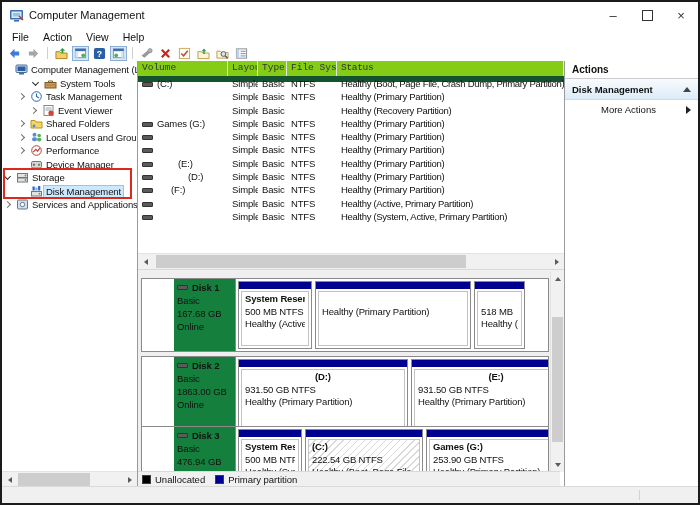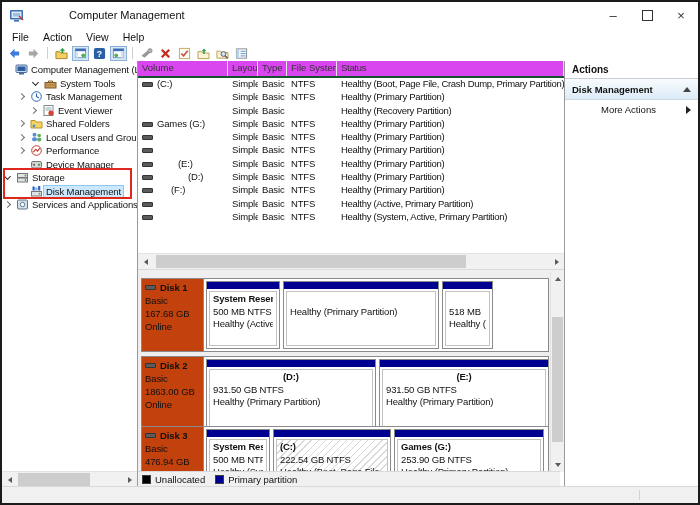--- a/index.html
+++ b/index.html
@@ -1,20 +1,20 @@
 <!DOCTYPE html>
 <html><head>
 <meta charset="utf-8">
 <style>
   html,body{margin:0;padding:0;background:#cfcfcf;}
   body{width:700px;height:505px;font-family:"Liberation Sans",sans-serif;}
   .window{box-sizing:border-box;position:relative;width:700px;height:505px;border:2px solid #1b1b1b;background:#fff;overflow:hidden;}
 
   
-  .titlebar{height:26px;display:flex;align-items:center;background:#fff;gap:40px;}
+  .titlebar{height:26px;display:flex;align-items:center;background:#fff;}
   .tb-appicon{margin:0 5px 0 7px;width:15px;height:15px;flex:0 0 15px;}
   .tb-title{font-size:11px;color:#111;}
   .tb-controls{margin-left:auto;display:flex;height:100%;}
   .tb-btn{width:34px;height:100%;display:flex;align-items:center;justify-content:center;font-size:13px;color:#333;}
   .max-glyph{width:9px;height:9px;border:1px solid #333;}
 
   
   .menubar{height:17px;display:flex;align-items:center;font-size:10.5px;color:#111;padding-left:3px;}
   .menu-item{padding:1px 7px;}
 
@@ -46,34 +46,34 @@
   
   .sbtn{position:absolute;width:15px;height:100%;display:flex;align-items:center;justify-content:center;}
   .sbtn.left{left:0;} .sbtn.right{right:0;}
   .arr-l{width:0;height:0;border-top:3px solid transparent;border-bottom:3px solid transparent;border-right:4px solid #5a5a5a;}
   .arr-r{width:0;height:0;border-top:3px solid transparent;border-bottom:3px solid transparent;border-left:4px solid #5a5a5a;}
   .arr-u{width:0;height:0;border-left:3px solid transparent;border-right:3px solid transparent;border-bottom:4px solid #5a5a5a;}
   .arr-d{width:0;height:0;border-left:3px solid transparent;border-right:3px solid transparent;border-top:4px solid #5a5a5a;}
   .hthumb{position:absolute;top:1px;bottom:1px;background:#cdcdcd;}
 
   
-  .vol-header{position:absolute;top:0;left:0;right:0;height:15px;display:flex;font-size:9.5px;color:#333;border-bottom:2px solid #14532d;background:#d946ef;}
+  .vol-header{position:absolute;top:0;left:0;right:0;height:15px;display:flex;font-size:9.5px;color:#333;border-bottom:6px solid #14532d;background:#84cc16;font-family:Liberation Mono, monospace;}
   .vh{box-sizing:border-box;border-right:1px solid #e3e3e3;padding:1px 0 0 4px;overflow:hidden;white-space:nowrap;}
   .vol-rows{position:absolute;top:16px;left:0;right:0;font-size:9.5px;letter-spacing:-0.15px;color:#111;}
   .vrow{display:flex;height:13.3px;line-height:13.3px;white-space:nowrap;}
   .vc{box-sizing:border-box;overflow:hidden;padding-left:4px;}
   .cw0{width:90px;} .cw1{width:30px;} .cw2{width:29px;} .cw3{width:50px;} .cw4{flex:1;letter-spacing:-0.3px;}
   .volbar{display:inline-block;width:9px;height:3px;background:#5b5b5b;border:1px solid #333;border-radius:1px;margin-right:4px;vertical-align:middle;}
   .vol-hscroll{position:absolute;top:192px;left:0;right:0;height:15px;background:#f1f1f1;border-top:1px solid #e3e3e3;}
   .splitter{position:absolute;top:208px;left:0;right:0;height:3px;background:#f0f0f0;border-top:1px solid #d9d9d9;border-bottom:1px solid #d9d9d9;}
 
   
   .disk-view{position:absolute;top:211px;left:0;right:0;bottom:15px;background:#efefef;overflow:hidden;}
   .disk-row{position:absolute;left:3px;width:408px;background:#fff;border:1px solid #8a8a8a;display:flex;box-sizing:border-box;}
-  .dinfo{width:62px;flex:0 0 62px;background:#c2410c;border-right:1px solid #8a8a8a;padding:2px 3px;box-sizing:border-box;font-size:9.5px;line-height:13px;letter-spacing:-0.1px;color:#111;overflow:hidden;white-space:nowrap;}
+  .dinfo{width:62px;flex:0 0 62px;background:#15803d;border-right:1px solid #8a8a8a;padding:2px 3px;box-sizing:border-box;font-size:9.5px;line-height:13px;letter-spacing:-0.1px;color:#111;overflow:hidden;white-space:nowrap;margin-left:32px;}
   .dname{font-weight:bold;display:flex;align-items:center;}
   .parts{flex:1;display:flex;padding:2px;gap:3px;overflow:hidden;}
   .part{box-sizing:border-box;border:1px solid #8a8a8a;background:#fff;display:flex;flex-direction:column;flex:0 0 auto;}
   .band{height:7px;flex:0 0 7px;background:#000090;}
   .pbody{flex:1;margin:2px;border:1px solid #c2c2c2;padding:1px 3px;font-size:9.5px;line-height:12.5px;letter-spacing:-0.15px;overflow:hidden;white-space:nowrap;background:#fff;color:#111;}
   .pbody.hatch{background:repeating-linear-gradient(135deg,#ffffff 0 4px,#d9d9d9 4px 5px);}
   .pline{height:12.5px;overflow:hidden;}
   .pline.nm{font-weight:bold;}
   .pline.tcenter{text-align:center;}
   .disk-vscroll{position:absolute;top:0;right:0;width:14px;height:100%;background:#f1f1f1;border-left:1px solid #e3e3e3;box-sizing:border-box;}

